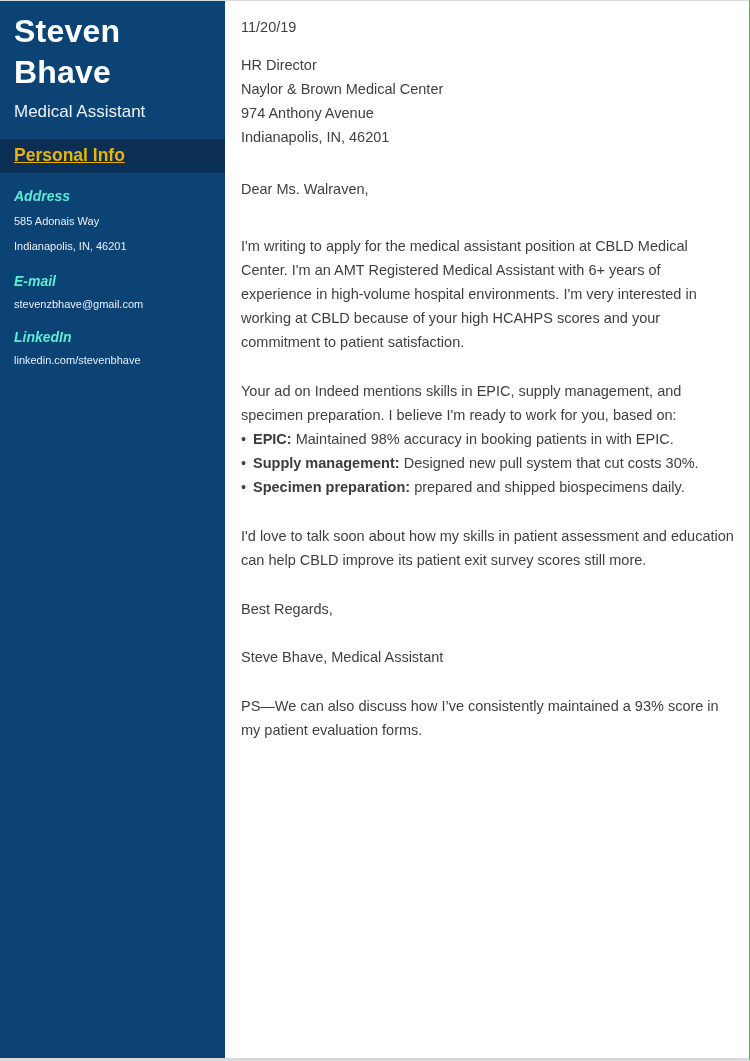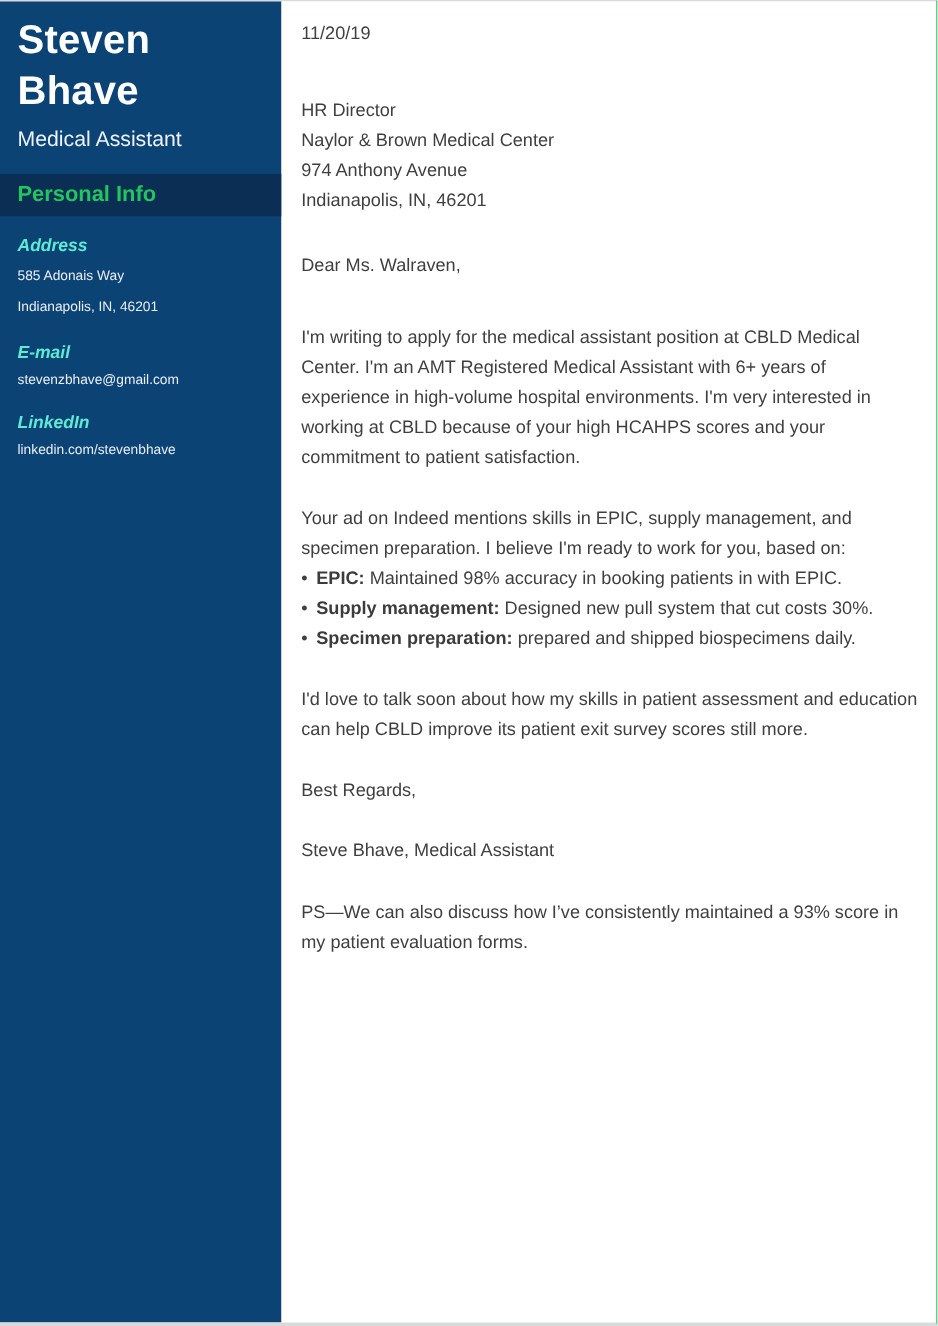--- a/index.html
+++ b/index.html
@@ -42,21 +42,22 @@
     font-size: 17px;
     font-weight: 400;
     color: #eef2f7;
   }
   .section-band {
     margin-top: 17px;
     background: #0a2e54;
     padding: 6px 14px 7px 14px;
     font-size: 17.5px;
     font-weight: 700;
-    color: #22c55e;
+    color: #eab308;
+    text-decoration: underline;
   }
   .fields { padding: 0 14px; }
   .field-label {
     font-size: 14px;
     font-weight: 700;
     color: #5eead4;
     font-style: italic;
   }
   .field-value {
     font-size: 11px;
@@ -74,21 +75,21 @@
   .group-linkedin .field-label { margin-bottom: 3px; }
   
   .letter {
     flex: 1;
     padding: 14px 15px 0 16px;
     font-size: 14.5px;
     line-height: 24px;
     color: #3f3f3f;
   }
   .letter p { margin: 25px 0 0 0; }
-  .date { margin-bottom: 38px; }
+  .date { margin-bottom: 14px; }
   .recipient div { line-height: 24px; }
   .salutation { margin-top: 28px; margin-bottom: 33px; }
   .bullets {
     list-style: none;
     margin: 0;
     padding: 0;
   }
   .bullets li { line-height: 24px; }
   .bullet-marker {
     display: inline-block;

